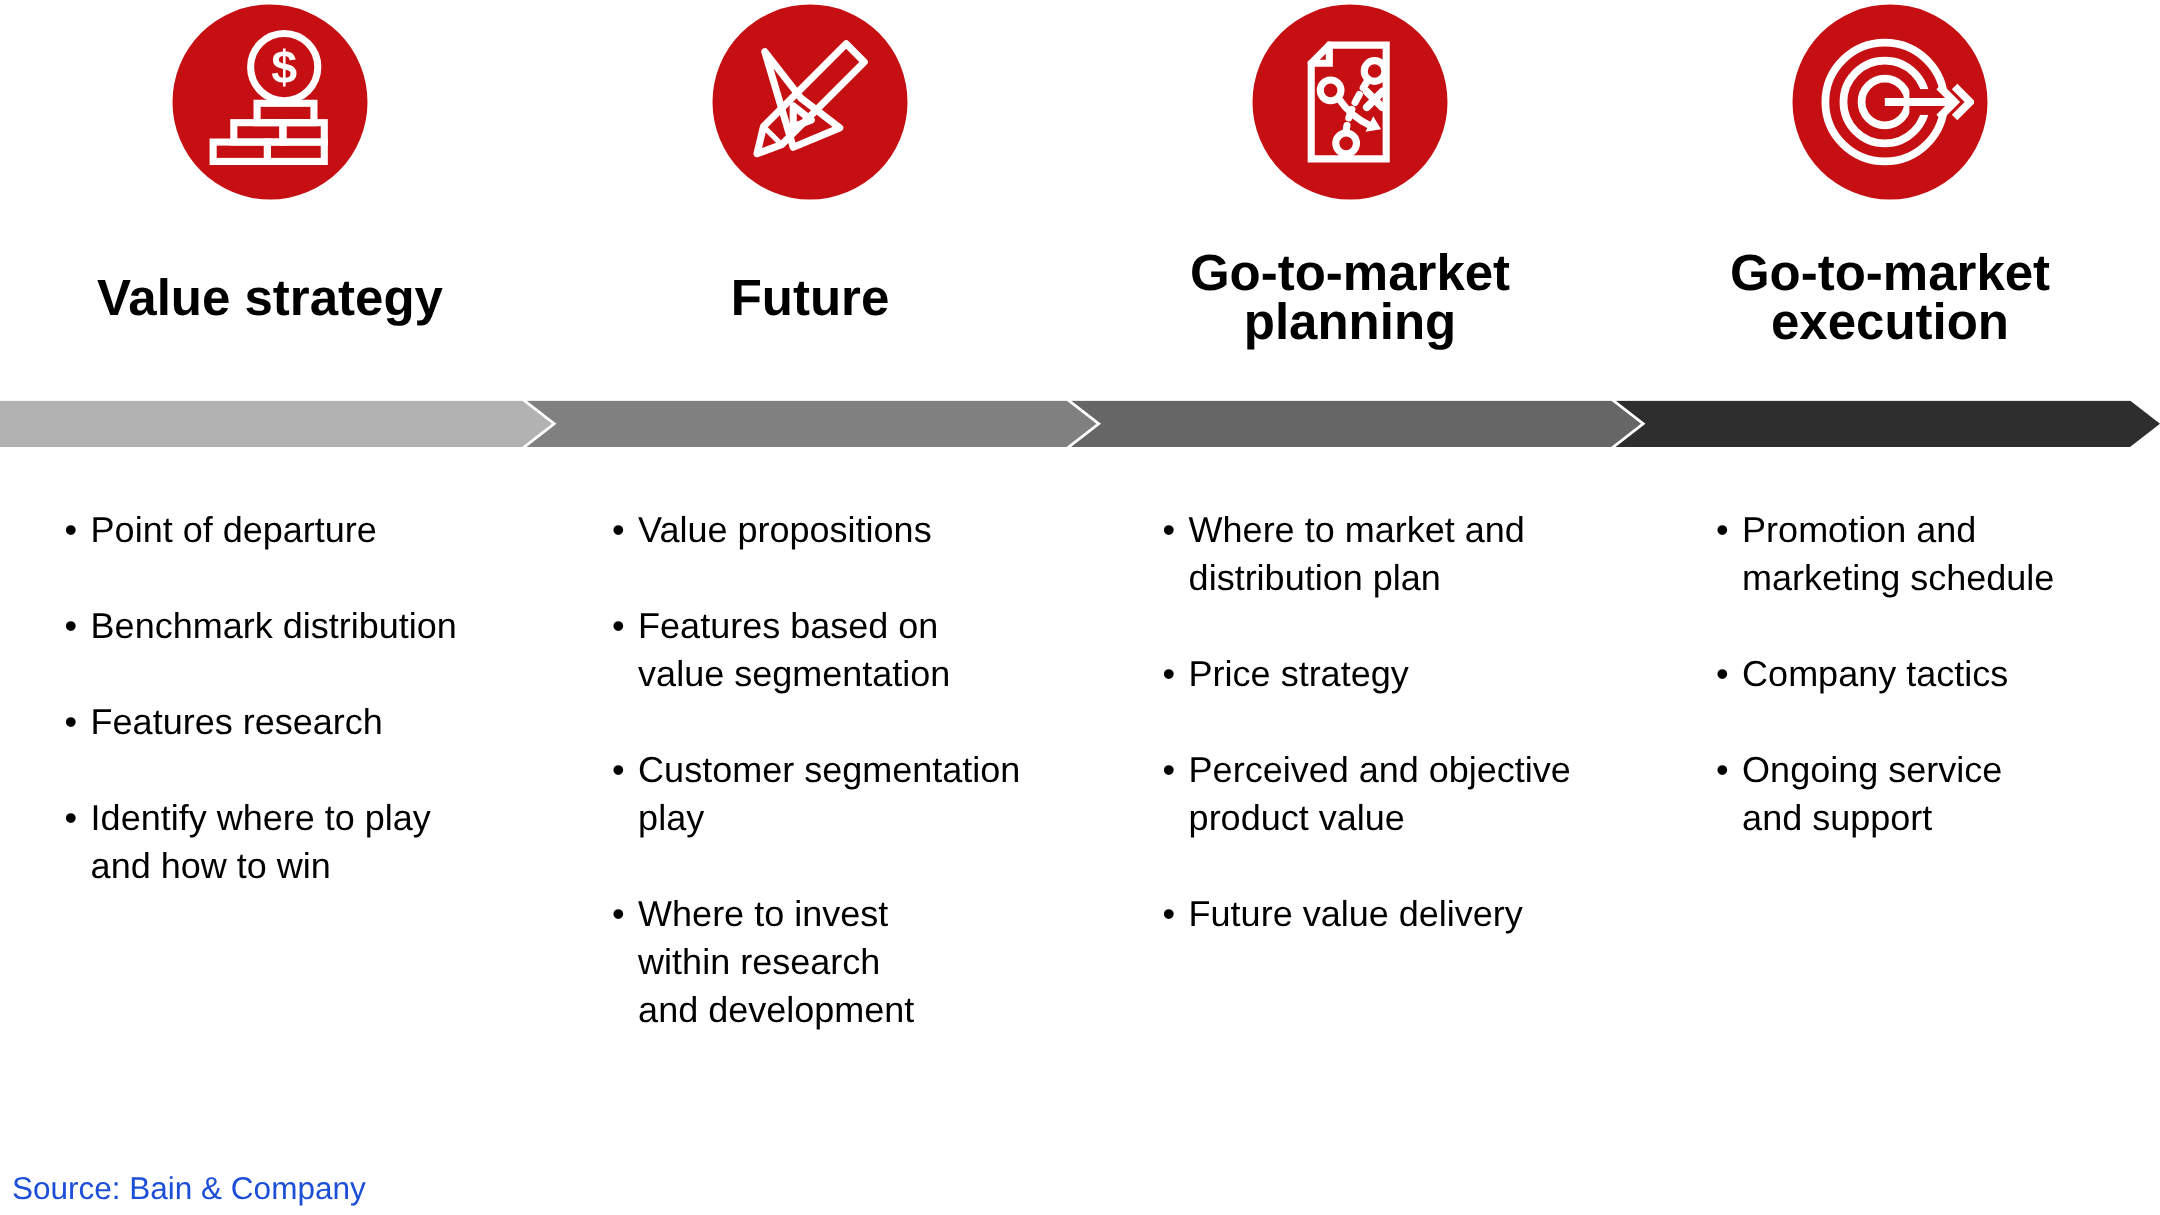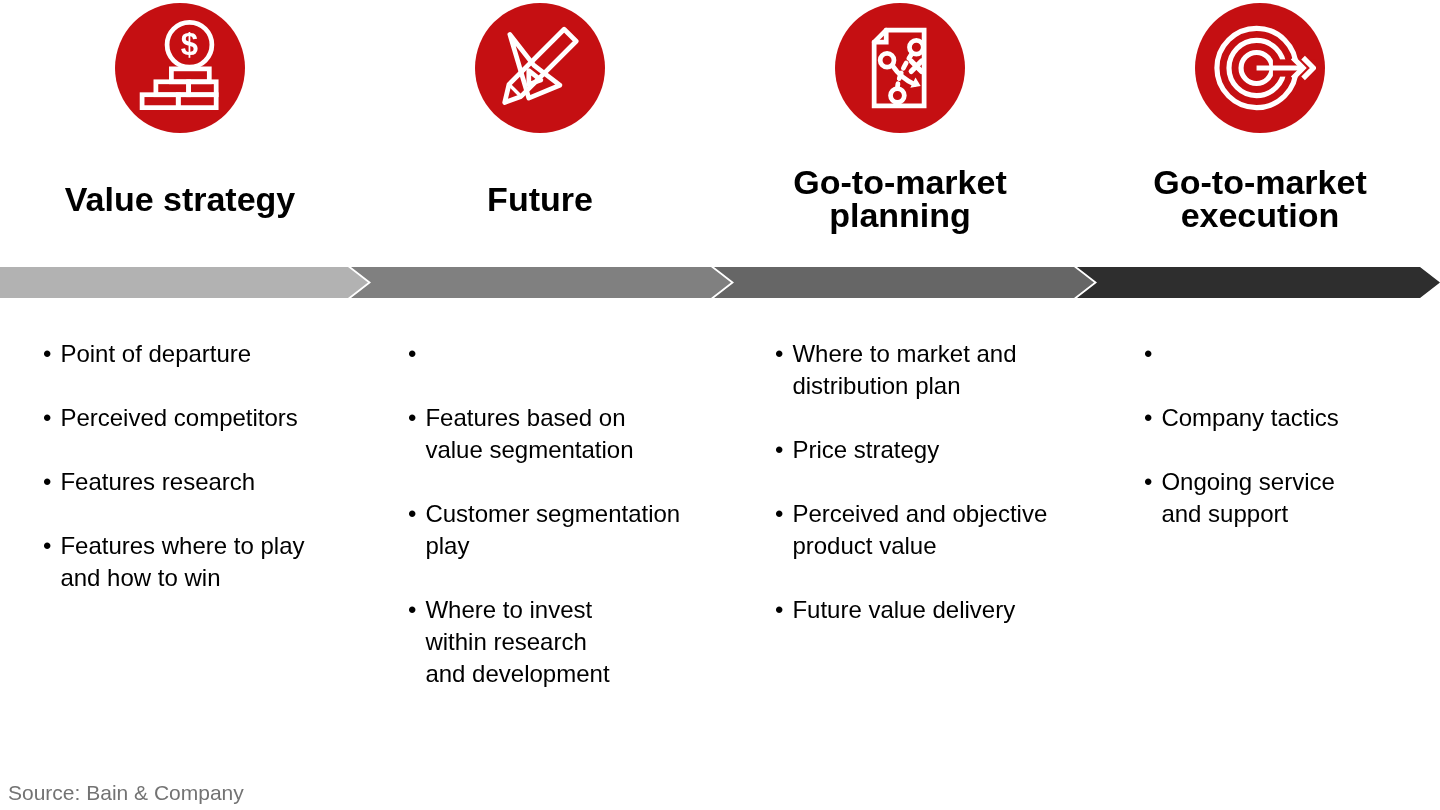--- a/index.html
+++ b/index.html
@@ -92,21 +92,21 @@
   }
   .bullet-item .dot { flex: 0 0 auto; margin-right: 9px; }
   .bullet-item .txt { white-space: pre-line; }
 
   
   .source-note {
     position: absolute;
     left: 8px; top: 781px;
     font-size: 21px;
     line-height: 24px;
-    color: #737373;
+    color: #1d4ed8;
   }
 </style>
 </head>
 <body>
 
 <div class="page">
 
   <div class="icons-row">
     <div class="icon-cell">
       <div class="icon-circle">
@@ -179,36 +179,37 @@
 
   <div class="lists-row">
 
     <div class="list-cell c1">
       <div class="bullet-item">
         <span class="dot">•</span>
         <span class="txt">Point of departure</span>
       </div>
       <div class="bullet-item">
         <span class="dot">•</span>
-        <span class="txt">Perceived competitors</span>
+        <span class="txt">Benchmark distribution</span>
       </div>
       <div class="bullet-item">
         <span class="dot">•</span>
         <span class="txt">Features research</span>
       </div>
       <div class="bullet-item">
         <span class="dot">•</span>
-        <span class="txt">Features where to play
+        <span class="txt">Identify where to play
 and how to win</span>
       </div>
     </div>
 
     <div class="list-cell c2">
       <div class="bullet-item">
         <span class="dot">•</span>
+        <span class="txt">Value propositions</span>
       </div>
       <div class="bullet-item">
         <span class="dot">•</span>
         <span class="txt">Features based on
 value segmentation</span>
       </div>
       <div class="bullet-item">
         <span class="dot">•</span>
         <span class="txt">Customer segmentation
 play</span>
@@ -238,20 +239,22 @@
       </div>
       <div class="bullet-item">
         <span class="dot">•</span>
         <span class="txt">Future value delivery</span>
       </div>
     </div>
 
     <div class="list-cell c4">
       <div class="bullet-item">
         <span class="dot">•</span>
+        <span class="txt">Promotion and
+marketing schedule</span>
       </div>
       <div class="bullet-item">
         <span class="dot">•</span>
         <span class="txt">Company tactics</span>
       </div>
       <div class="bullet-item">
         <span class="dot">•</span>
         <span class="txt">Ongoing service
 and support</span>
       </div>

